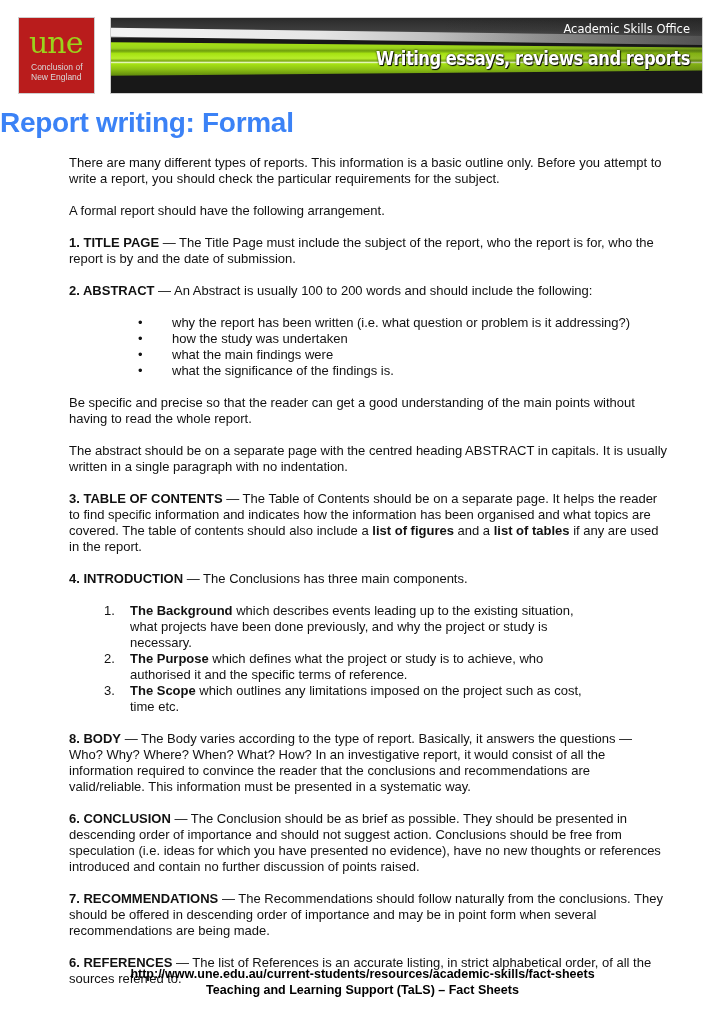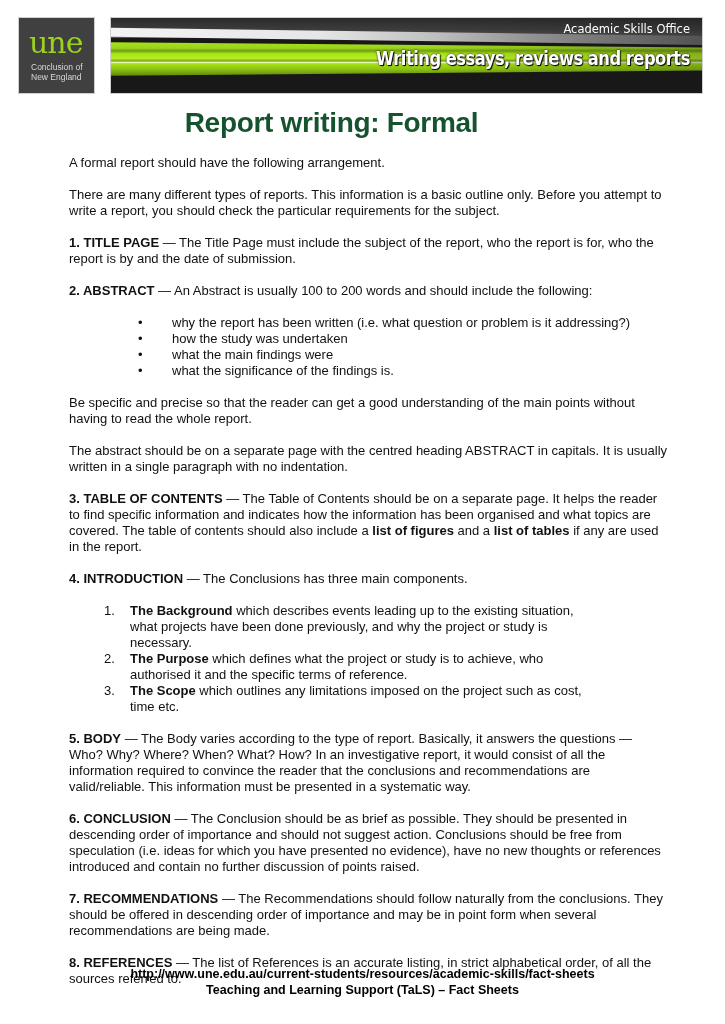--- a/index.html
+++ b/index.html
@@ -4,21 +4,21 @@
 <style>
   html, body { margin: 0; padding: 0; background: #ffffff; }
   body {
     width: 725px; height: 1024px; position: relative; overflow: hidden;
     font-family: "Liberation Sans", "DejaVu Sans", sans-serif;
     color: #111111;
   }
   
   .logo-box {
     position: absolute; left: 18px; top: 17px; width: 77px; height: 77px;
-    background: #404040;
+    background: #b91c1c;
     border: 1px solid #cfcfcf; box-sizing: border-box;
   }
   .logo-mark {
     position: absolute; left: 10px; top: 10px;
     font-family: "DejaVu Serif", serif; font-size: 30px; line-height: 30px;
     color: #9bd31c; letter-spacing: -1px;
   }
   .logo-text {
     position: absolute; left: 12px; top: 44px;
     font-size: 8.5px; line-height: 10px; color: #d9d9d9;
@@ -57,21 +57,21 @@
   .banner-title {
     position: absolute; right: 12px; top: 29px;
     font-family: "DejaVu Sans", sans-serif; font-size: 19px; font-weight: bold;
     color: #ffffff; letter-spacing: -0.6px;
     transform: scaleX(0.86); transform-origin: right center;
     text-shadow: 1px 1px 1px #000, 0 0 2px #000;
   }
   
   .doc-title {
     position: absolute; left: 0; width: 663px; top: 107px;
-    text-align: center; font-size: 28px; font-weight: bold; color: #14532d;
+    font-size: 28px; font-weight: bold; color: #3b82f6;
     letter-spacing: -0.3px;
   }
   
   .content {
     position: absolute; left: 69px; top: 155px; width: 600px;
     font-size: 13px; line-height: 16px;
   }
   .content p { margin: 0 0 16px 0; }
   .content b { font-weight: bold; }
   .bullets { list-style: none; margin: 0 0 16px 0; padding: 0; }
@@ -103,22 +103,22 @@
   <div class="white-streak"></div>
   <div class="green-band"></div>
   <div class="green-fade"></div>
   <div class="banner-office">Academic Skills Office</div>
   <div class="banner-title">Writing essays, reviews and reports</div>
 </div>
 
 <h1 class="doc-title" style="margin:0;">Report writing: Formal</h1>
 
 <div class="content">
+  <p>There are many different types of reports. This information is a basic outline only. Before you attempt to write a report, you should check the particular requirements for the subject.</p>
   <p>A formal report should have the following arrangement.</p>
-  <p>There are many different types of reports. This information is a basic outline only. Before you attempt to write a report, you should check the particular requirements for the subject.</p>
 
   <p>
     <b>1.  TITLE PAGE</b><span> — The Title Page must include the subject of the report, who the report is for, who the report is by and the date of submission.</span>
   </p>
 
   <p>
     <b>2.  ABSTRACT</b><span> — An Abstract is usually 100 to 200 words and should include the following:</span>
   </p>
 
   <ul class="bullets">
@@ -139,32 +139,32 @@
     <b>4.  INTRODUCTION</b><span> — The Conclusions has three main components.</span>
   </p>
 
   <ol class="numlist">
     <li><span class="num">1.</span><b>The Background</b><span> which describes events leading up to the existing situation, what projects have been done previously, and why the project or study is necessary.</span></li>
     <li><span class="num">2.</span><b>The Purpose</b><span> which defines what the project or study is to achieve, who authorised it and the specific terms of reference.</span></li>
     <li><span class="num">3.</span><b>The Scope</b><span> which outlines any limitations imposed on the project such as cost, time etc.</span></li>
   </ol>
 
   <p>
-    <b>5.  BODY</b><span> — The Body varies according to the type of report. Basically, it answers the questions — Who? Why? Where? When? What? How? In an investigative report, it would consist of all the information required to convince the reader that the conclusions and recommendations are valid/reliable. This information must be presented in a systematic way.</span>
+    <b>8.  BODY</b><span> — The Body varies according to the type of report. Basically, it answers the questions — Who? Why? Where? When? What? How? In an investigative report, it would consist of all the information required to convince the reader that the conclusions and recommendations are valid/reliable. This information must be presented in a systematic way.</span>
   </p>
 
   <p>
     <b>6.  CONCLUSION</b><span> — The Conclusion should be as brief as possible. They should be presented in descending order of importance and should not suggest action. Conclusions should be free from speculation (i.e. ideas for which you have presented no evidence), have no new thoughts or references introduced and contain no further discussion of points raised.</span>
   </p>
 
   <p>
     <b>7.  RECOMMENDATIONS</b><span> — The Recommendations should follow naturally from the conclusions. They should be offered in descending order of importance and may be in point form when several recommendations are being made.</span>
   </p>
 
   <p class="tight">
-    <b>8.  REFERENCES</b><span> — The list of References is an accurate listing, in strict alphabetical order, of all the sources referred to.</span>
+    <b>6.  REFERENCES</b><span> — The list of References is an accurate listing, in strict alphabetical order, of all the sources referred to.</span>
   </p>
 </div>
 
 <div class="footer">
   <div>http://www.une.edu.au/current-students/resources/academic-skills/fact-sheets</div>
   <div>Teaching and Learning Support (TaLS) – Fact Sheets</div>
 </div>
 
 </body></html>

